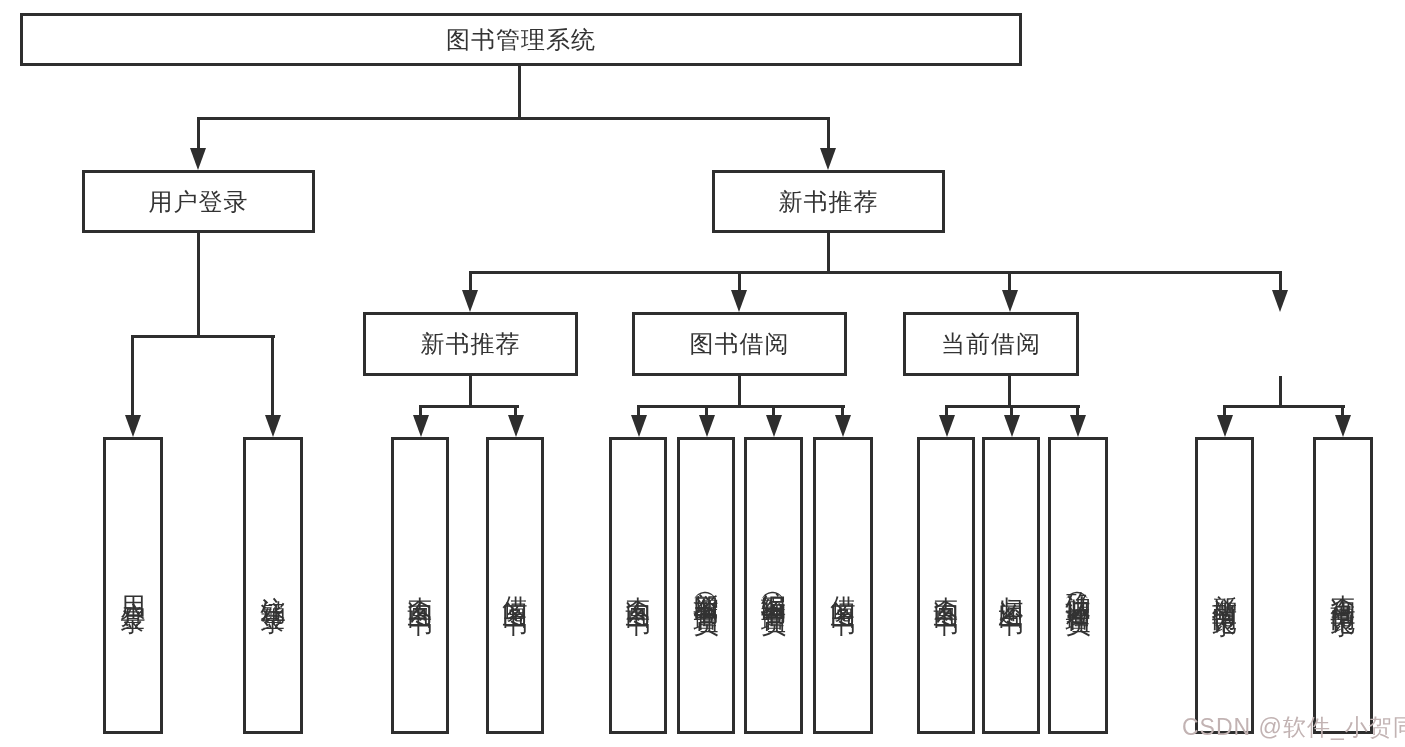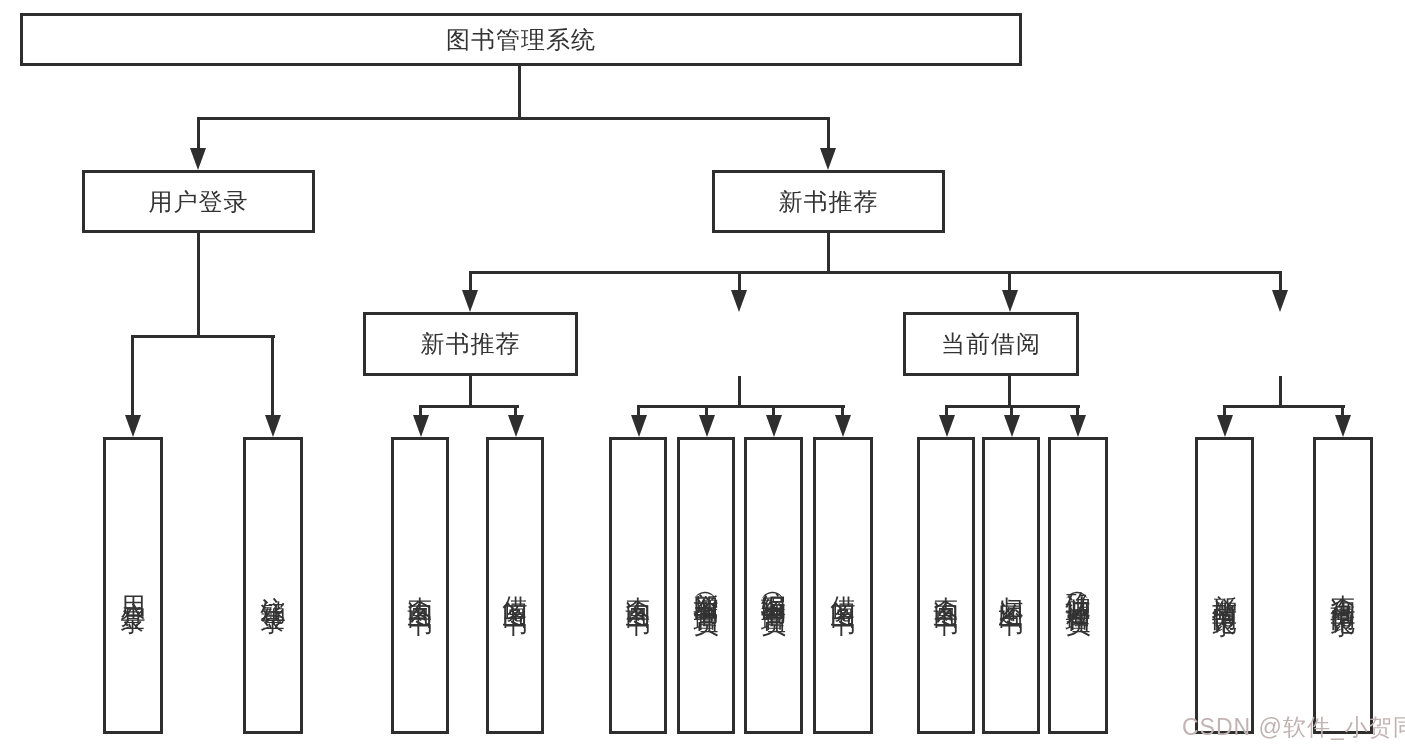--- a/index.html
+++ b/index.html
@@ -67,20 +67,23 @@
   <div class="arrow-head" style="left:462px;top:290px"></div>
   <div class="v-line" style="left:738px;top:273px;height:17px"></div>
   <div class="arrow-head" style="left:731px;top:290px"></div>
   <div class="v-line" style="left:1008px;top:273px;height:17px"></div>
   <div class="arrow-head" style="left:1002px;top:290px"></div>
   <div class="v-line" style="left:1279px;top:273px;height:17px"></div>
   <div class="arrow-head" style="left:1272px;top:290px"></div>
 
   <div class="box" style="left:363px;top:312px;width:215px;height:64px">
     <span>新书推荐</span>
+  </div>
+  <div class="box" style="left:632px;top:312px;width:215px;height:64px">
+    <span>图书借阅</span>
   </div>
   <div class="box" style="left:903px;top:312px;width:176px;height:64px">
     <span>当前借阅</span>
   </div>
 
   <div class="v-line" style="left:469px;top:376px;height:29px"></div>
   <div class="h-line" style="left:419px;top:405px;width:100px"></div>
   <div class="v-line" style="left:419px;top:407px;height:8px"></div>
   <div class="arrow-head" style="left:413px;top:415px"></div>
   <div class="v-line" style="left:514px;top:407px;height:8px"></div>

